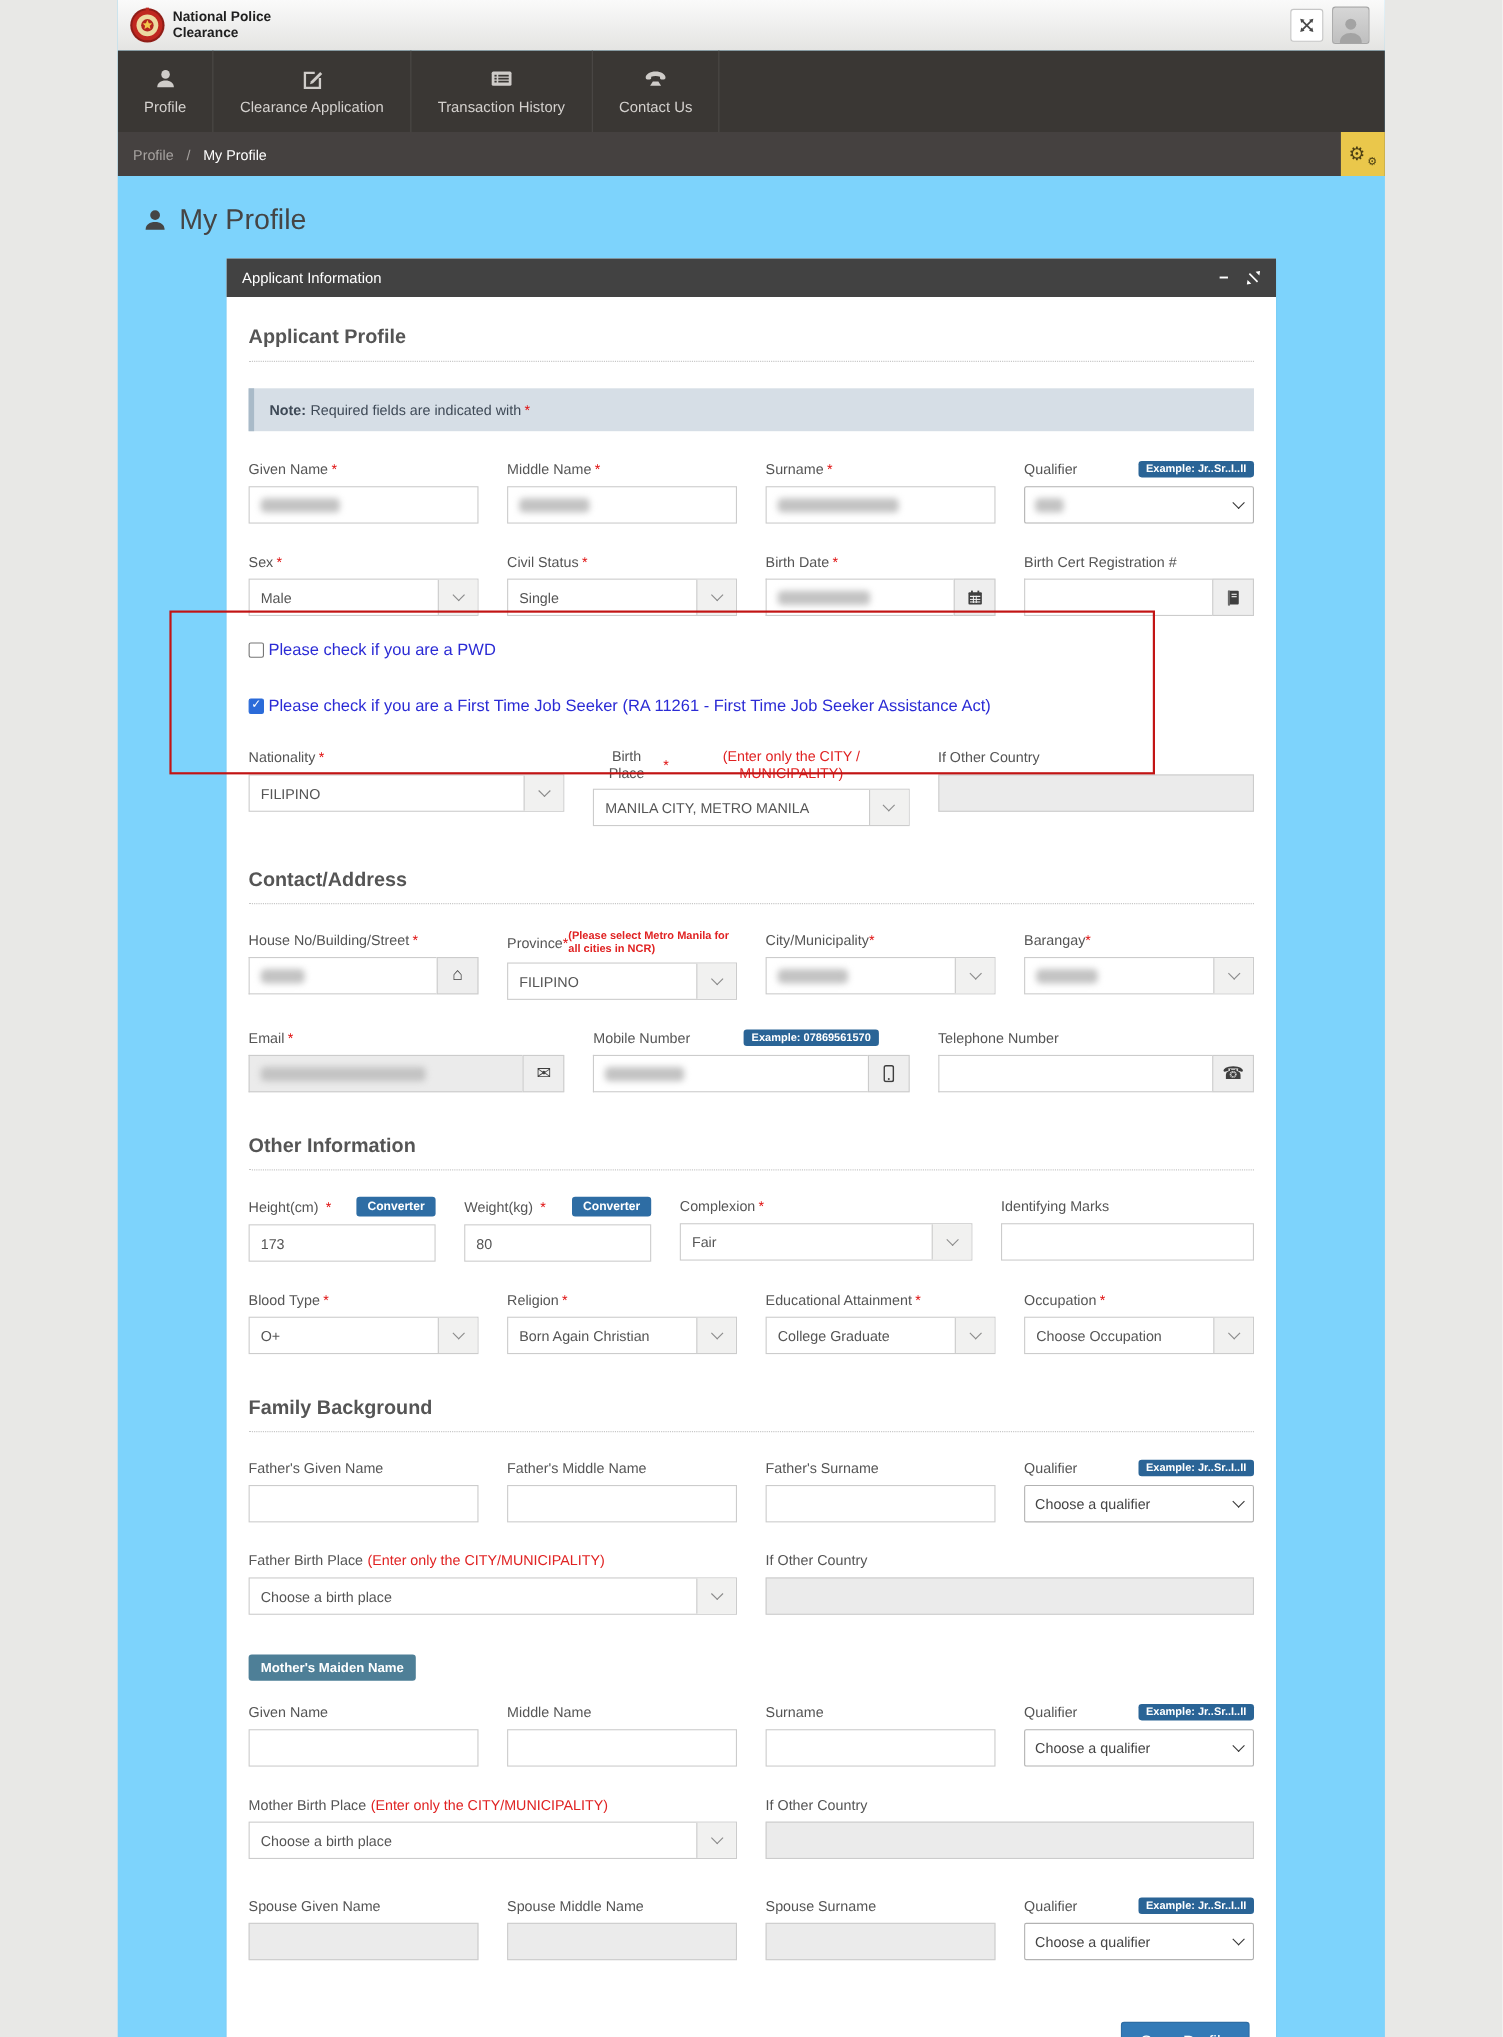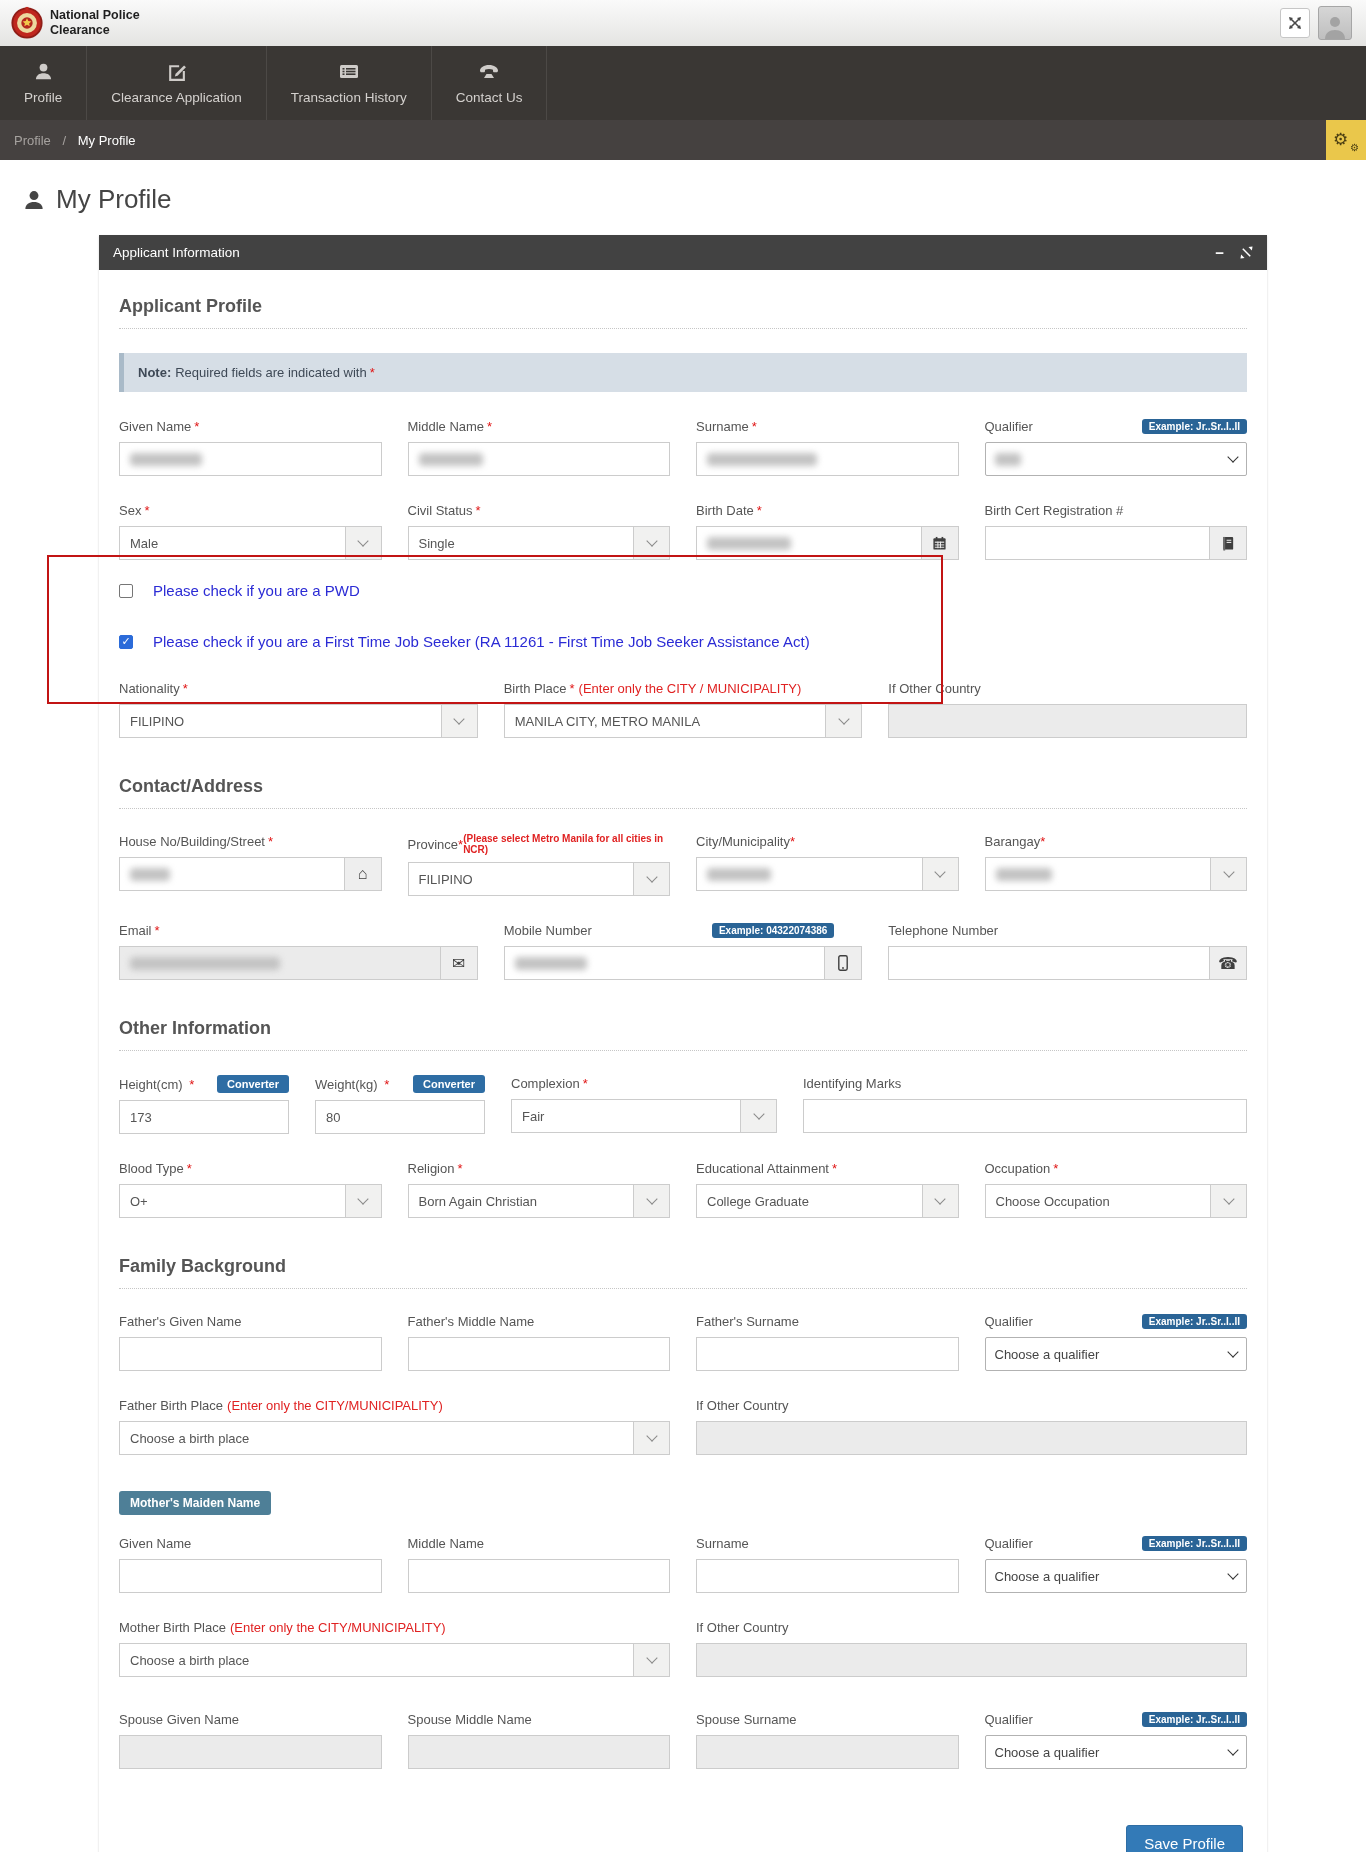--- a/index.html
+++ b/index.html
@@ -1,17 +1,17 @@
 <!DOCTYPE html>
 <html><head>
 <meta charset="utf-8">
 <style>
   * { box-sizing: border-box; margin: 0; padding: 0; }
   body { font-family: "Liberation Sans","DejaVu Sans",sans-serif; background:#e8e8e6; }
-  .page { width:1366px; height:1852px; display:flex; flex-direction:column; background:#ffffff; margin:0 auto; position:relative; overflow:hidden; }
+  .page { width:1152px; height:1852px; display:flex; flex-direction:column; background:#7dd3fc; margin:0 auto; position:relative; overflow:hidden; }
 
   
   .topbar { height:46px; background:linear-gradient(#fafafa,#e4e4e2); display:flex; justify-content:space-between; align-items:center; padding:0 10px; flex:0 0 auto; }
   .brand { display:flex; align-items:center; gap:6px; }
   .brand-text { display:flex; flex-direction:column; font-size:12.5px; font-weight:bold; color:#1f1f1f; line-height:1.2; }
   .topbar-right { display:flex; align-items:center; gap:8px; padding-right:4px; }
   .expand-btn { width:30px; height:30px; background:#fff; border:1px solid #c6c6c6; border-radius:3px; display:flex; align-items:center; justify-content:center; cursor:pointer; }
   .avatar { width:34px; height:34px; background:linear-gradient(#d6d6d6,#bfbfbf); border:1px solid #a6a6a6; border-radius:3px; display:flex; align-items:flex-end; justify-content:center; overflow:hidden; }
 
   
@@ -73,21 +73,21 @@
   .redact { display:inline-block; height:13px; border-radius:4px; background:#c3c3c3; filter:blur(3px); }
   .w26{width:26px}.w40{width:40px}.w56{width:56px}.w64{width:64px}.w72{width:72px}.w84{width:84px}.w110{width:110px}.w150{width:150px}
 
   .badge { background:#2a6496; color:#fff; font-size:10px; font-weight:bold; padding:2px 7px; border-radius:3px; white-space:nowrap; }
   .badge.conv { font-size:11px; padding:3px 10px; background:#2e6da4; cursor:pointer; border:none; }
   .badge.teal { background:#4e7f97; font-size:12px; padding:5px 11px; display:inline-block; }
 
   
   .cb-zone { position:relative; margin:6px 0 30px; z-index:3; }
   .red-annotation { position:absolute; left:-72px; top:-27px; width:896px; height:149px; border:2px solid #c21414; pointer-events:none; }
-  .cb-row { display:flex; align-items:center; gap:20px;text-align:center; }
+  .cb-row { display:flex; align-items:center; gap:4px;text-align:center; }
   .cb-row.first { margin-bottom:34px; }
   .cb { width:14px; height:14px; border:1px solid #767676; background:#fff; border-radius:2px; flex:0 0 auto; }
   .cb.checked { background:#2b6bd9; border-color:#2b6bd9; color:#fff; display:flex; align-items:center; justify-content:center; font-size:11px; line-height:1; }
   .cb-label { font-size:15px; color:#2b2bd5; cursor:pointer; }
   .ftjs-note { font-size:15px; color:#d9261c; margin-top:4px; }
 
   .mother-head { margin-bottom:20px; }
 
   .save-row { display:flex; justify-content:flex-end; padding:30px 4px 26px; }
   .btn-primary { background:#337ab7; border:1px solid #2e6da4; color:#fff; font-size:15px; padding:9px 17px; border-radius:3px; cursor:pointer; }
@@ -439,21 +439,21 @@
             <div class="ia">
               <div class="input dis">
                   <span class="redact w150"></span>
                 </div>
               <span class="addon">✉</span>
             </div>
           </div>
           <div>
             <div class="lbl spread">
               <span>Mobile Number</span>
-              <span class="badge" style="margin-right:28px;">Example: 04322074386</span>
+              <span class="badge" style="margin-right:28px;">Example: 07869561570</span>
             </div>
             <div class="ia">
               <div class="input">
                   <span class="redact w72"></span>
                 </div>
               <span class="addon">
                 <svg width="10" height="16" viewBox="0 0 10 16">
                     <rect x="0.8" y="0.8" width="8.4" height="14.4" rx="1.6" fill="none" stroke="#3f3f3f" stroke-width="1.4"></rect>
                     <circle cx="5" cy="13" r="0.9" fill="#3f3f3f"></circle>
                   </svg>

